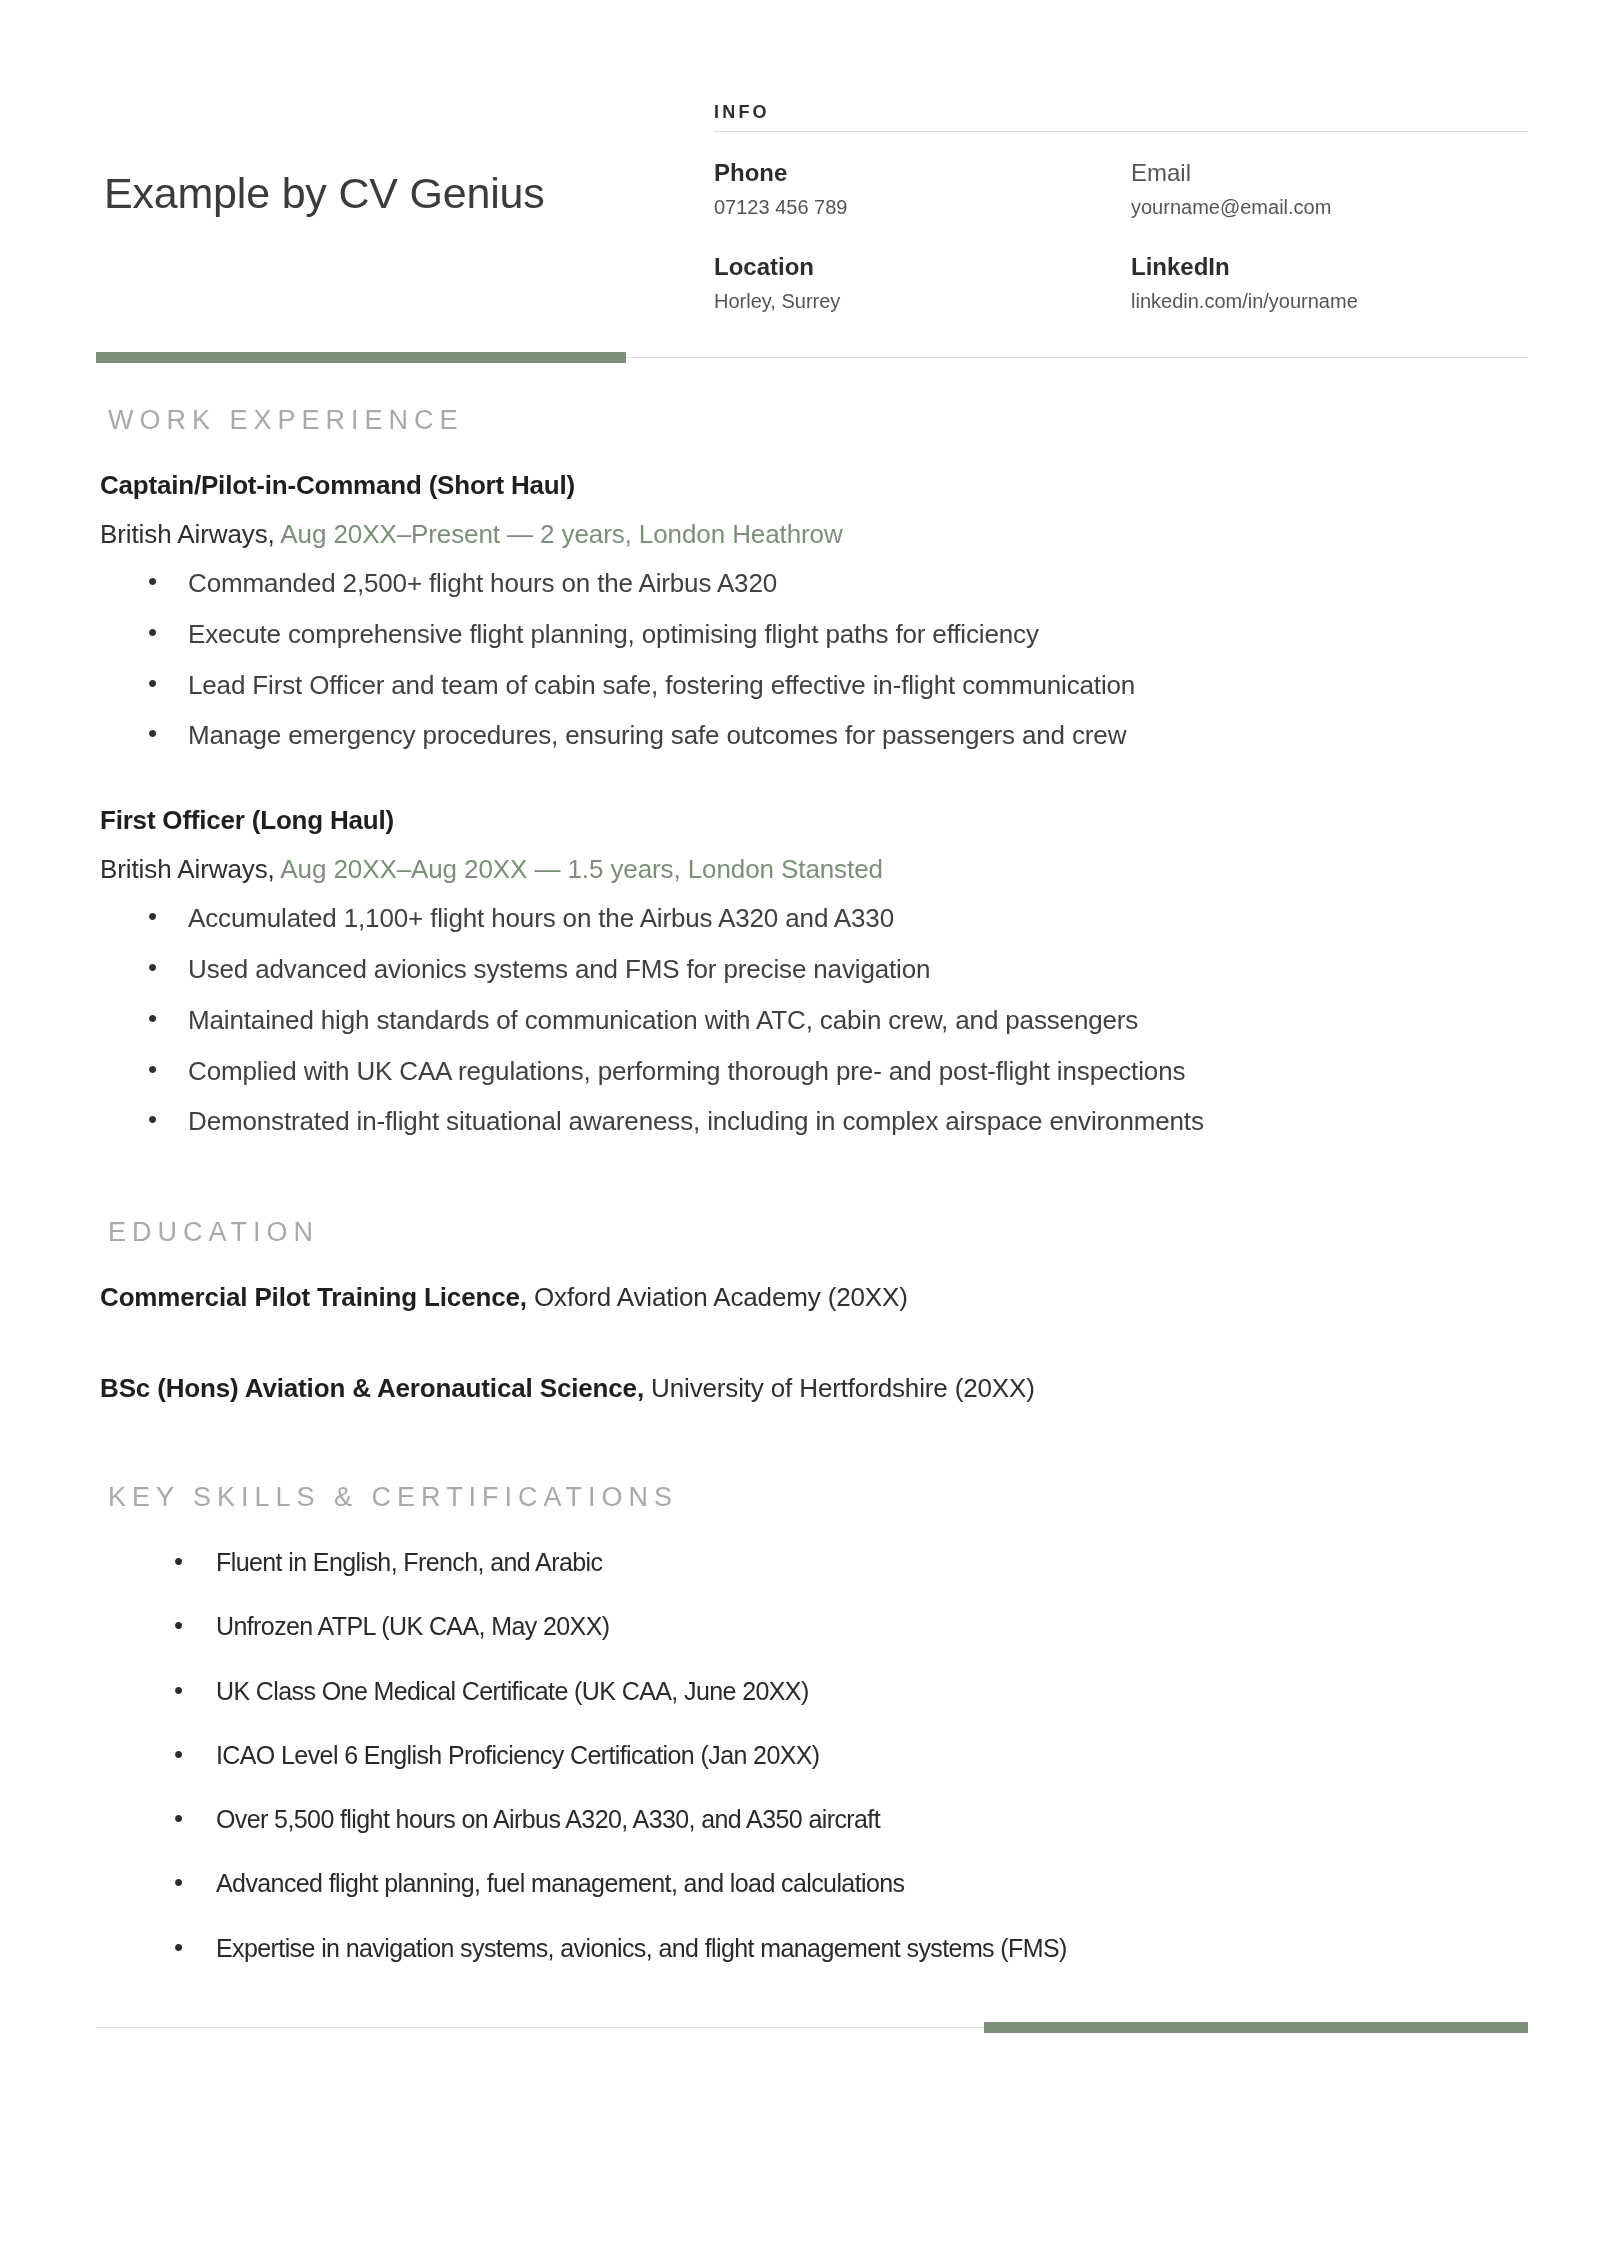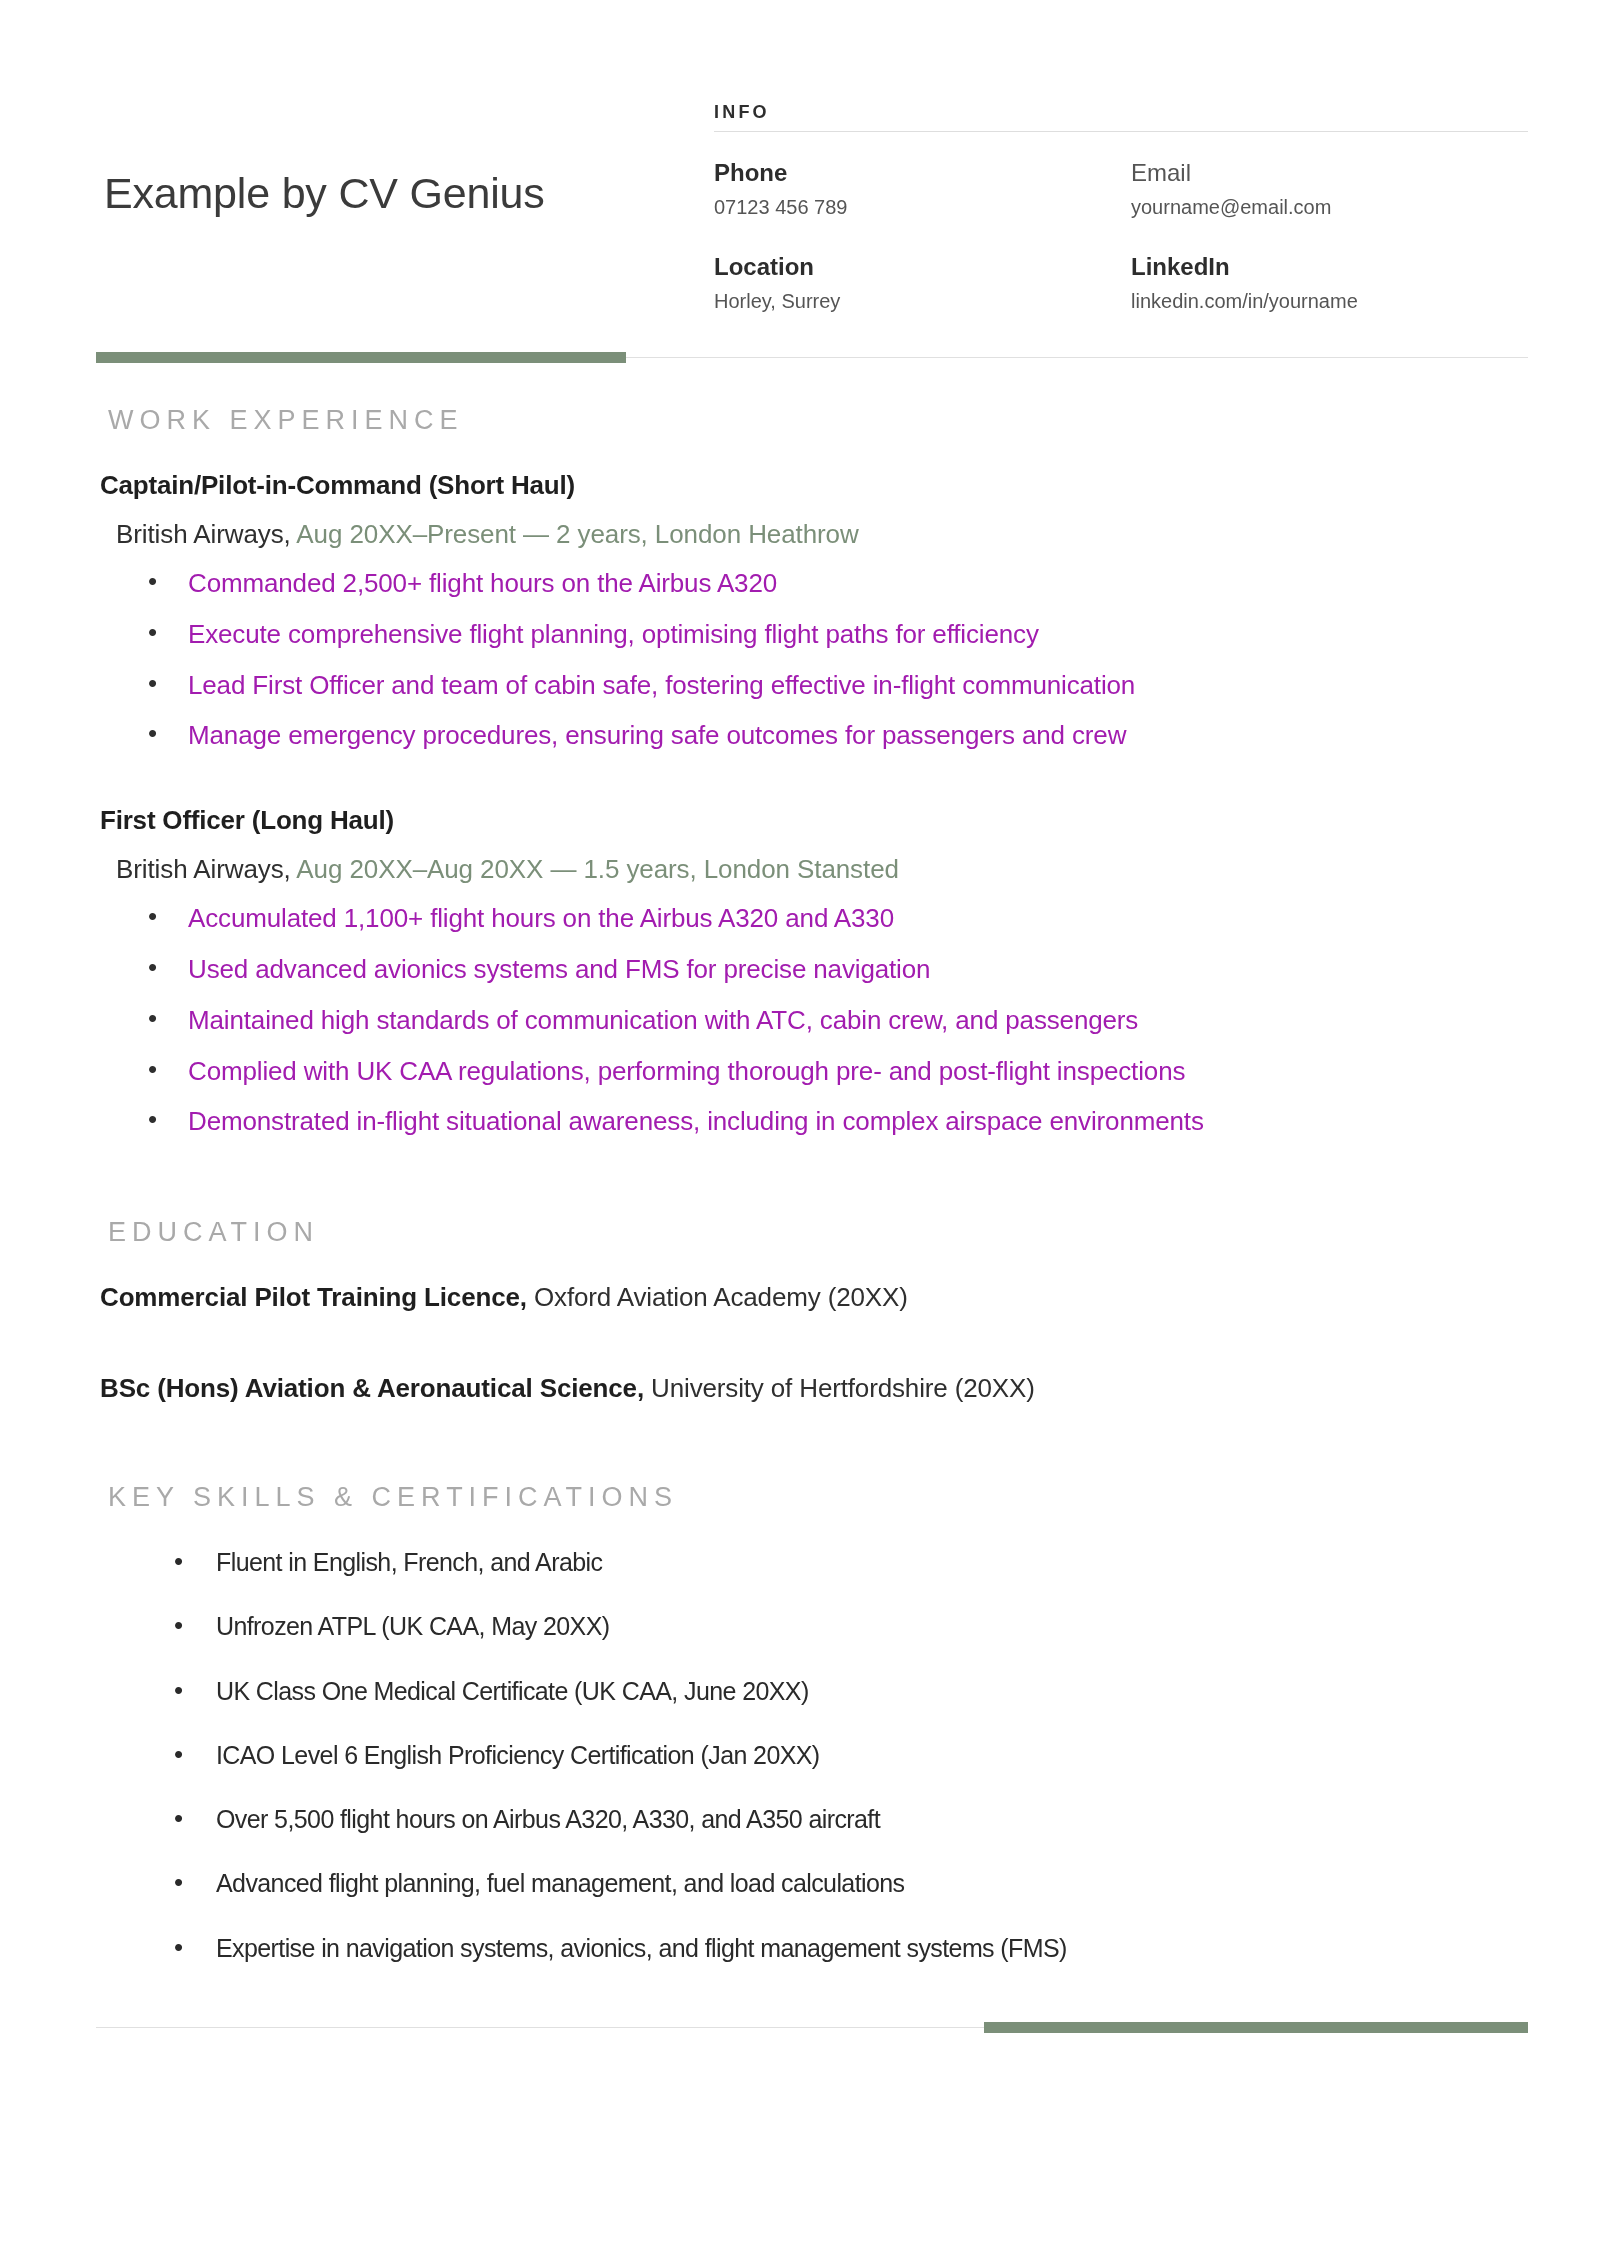--- a/index.html
+++ b/index.html
@@ -153,34 +153,34 @@
     font-size: 26px;
     font-weight: bold;
     color: #1f1f1f;
     letter-spacing: -0.2px;
     margin: 0 0 18px 4px;
   }
 
   .job-meta {
     font-size: 26px;
     color: #2f2f2f;
-    margin: 0 0 10px 20px;
+    margin: 0 0 10px 4px;
     letter-spacing: -0.1px;
   }
   .job-meta .muted { color: #7b8f79; }
 
   ul.bullets {
     list-style: none;
     margin: 0;
     padding: 0;
   }
   ul.bullets li {
     position: relative;
     font-size: 26px;
-    color: #a21caf;
+    color: #404040;
     line-height: 1.30;
     padding: 0 0 0 92px;
     margin: 17px 0 0 0;
     letter-spacing: -0.15px;
   }
   ul.bullets li::before {
     content: "\2022";
     position: absolute;
     left: 52px;
     top: -2px;

